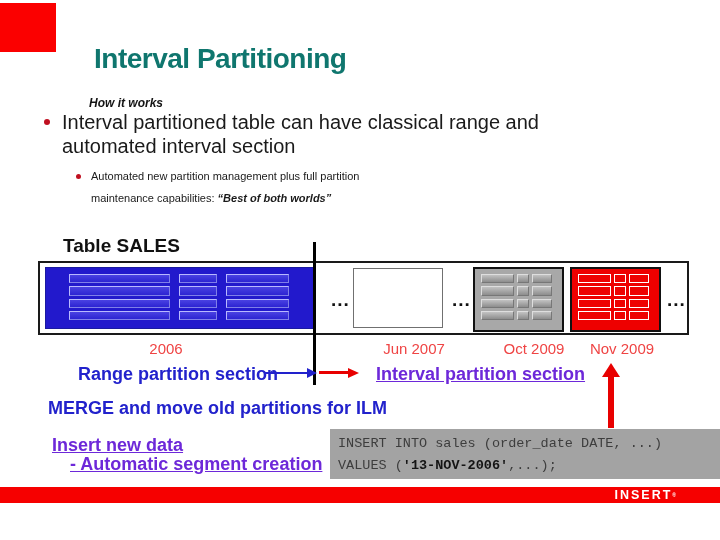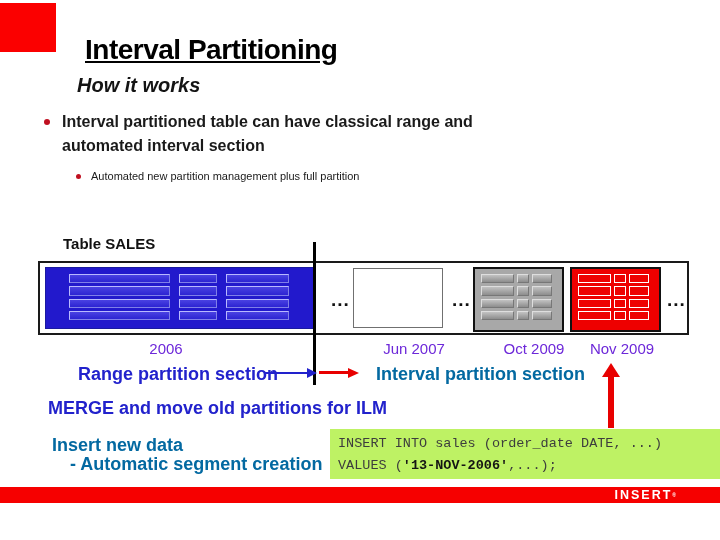--- a/index.html
+++ b/index.html
@@ -6,73 +6,73 @@
   body{
     width:720px;height:540px;position:relative;overflow:hidden;
     background:#ffffff;font-family:"Liberation Sans",sans-serif;
     -webkit-font-smoothing:antialiased;
   }
   .abs{position:absolute;}
 
   
   .red-square{left:0;top:3px;width:56px;height:49px;background:#fb0000;}
   .title{left:77px;top:26px;}
-  .title h1{margin:8px;font-size:28px;line-height:32px;font-weight:bold;color:#000000;letter-spacing:-0.5px;text-decoration:underline;}
-  .title h2{margin:0;font-size:20px;line-height:23px;font-weight:bold;font-style:italic;color:#141414;}
+  .title h1{margin:17px;font-size:28px;line-height:32px;font-weight:bold;color:#0f766e;letter-spacing:-0.5px;}
+  .title h2{margin:12px;font-size:12px;line-height:23px;font-weight:bold;font-style:italic;color:#141414;}
 
   
   .bullet{display:flex;color:#1a1a1a;}
   .bullet-main{left:44px;top:110px;}
-  .bullet-main .txt{font-size:16px;line-height:24px;font-weight:bold;}
+  .bullet-main .txt{font-size:20px;line-height:24px;}
   .bullet-sub{left:76px;top:166px;}
   .bullet-sub .txt{font-size:11px;line-height:21.5px;}
   .dot{background:#c01020;border-radius:50%;flex:0 0 auto;}
   .bullet-main .dot{width:6px;height:6px;margin:9px 12px 0 0;}
   .bullet-sub .dot{width:5px;height:5px;margin:8px 10px 0 0;}
   .txt span{display:block;}
   .txt .inline-wrap{display:block;}
   .txt .inline-wrap span{display:inline;}
   .bold-italic{font-weight:bold;font-style:italic;}
 
   
-  .table-label{left:63px;top:235px;font-size:15px;font-weight:bold;color:#111;}
+  .table-label{left:63px;top:235px;font-size:19px;font-weight:bold;color:#111;}
   .container-box{left:38px;top:261px;width:647px;height:70px;border:2px solid #1a1a1a;background:#fff;}
   .blue-part{left:45px;top:267px;width:269px;height:60px;background:#2219cc;border:1px solid #1a1aa0;}
   .white-part{left:353px;top:268px;width:88px;height:58px;background:#fff;border:1px solid #707070;}
   .gray-part{left:473px;top:267px;width:87px;height:61px;background:#a8a8a8;border:2px solid #111;}
   .red-part{left:570px;top:267px;width:87px;height:61px;background:#ee0000;border:2px solid #111;}
 
   .tbl-grid{position:absolute;display:grid;grid-template-rows:repeat(4,1fr);row-gap:3px;}
   .blue-grid{left:23px;top:6px;width:221px;height:46px;grid-template-columns:101px 38px 63px;column-gap:9px;}
   .small-grid{left:6px;top:5px;width:71px;height:46px;grid-template-columns:33px 12px 20px;column-gap:3px;}
   .blue-grid .bar{background:linear-gradient(180deg,#4a42e2 0%,#2c24d2 100%);border:1px solid #b9b9ff;border-right-color:#8080e8;border-bottom-color:#8080e8;}
   .gray-grid .bar{background:linear-gradient(180deg,#c2c2c2 0%,#8d8d8d 100%);border:1px solid #dedede;border-right-color:#777;border-bottom-color:#777;}
   .red-grid .bar{background:#ee0202;border:1px solid #ffffff;}
 
   .ellipsis{font-size:19px;font-weight:bold;color:#111;letter-spacing:1px;}
   .divider-line{left:313px;top:242px;width:3px;height:143px;background:#000;}
 
-  .date{top:340px;font-size:15px;color:#6d28d9;transform:translateX(-50%);white-space:nowrap;}
+  .date{top:340px;font-size:15px;color:#ef4444;transform:translateX(-50%);white-space:nowrap;}
 
   .lbl{font-size:18px;font-weight:bold;white-space:nowrap;}
   .blue-txt{color:#2222cc;}
-  .red-txt{color:#0369a1;}
+  .red-txt{color:#6d28d9;text-decoration:underline;}
 
   
   .h-line{height:2px;}
   .arrow-head-right{width:0;height:0;border-top:5px solid transparent;border-bottom:5px solid transparent;}
   .blue-line{left:264px;top:372px;width:45px;background:#2222cc;}
   .blue-head{left:307px;top:368px;border-left:10px solid #2222cc;}
   .red-line{left:319px;top:371px;width:31px;height:3px;background:#e80000;}
   .red-head{left:348px;top:368px;border-left:11px solid #e80000;}
   .up-head{left:602px;top:363px;width:0;height:0;border-left:9px solid transparent;border-right:9px solid transparent;border-bottom:14px solid #e80000;}
   .up-shaft{left:608px;top:376px;width:6px;height:52px;background:#e80000;}
 
   
-  .code-box{left:330px;top:429px;width:390px;height:50px;background:#bef264;
+  .code-box{left:330px;top:429px;width:390px;height:50px;background:#a3a3a3;
     font-family:"Liberation Mono",monospace;font-size:13.5px;line-height:22px;
     color:#3d3d3d;padding:4px 0 0 8px;box-sizing:border-box;white-space:nowrap;}
   .code-box b{color:#141414;}
 
   
   .footer-bar{left:0;top:487px;width:720px;height:16px;background:#f60000;}
   .oracle-logo{right:44px;top:1px;position:absolute;color:#ffffff;font-size:12.5px;font-weight:bold;letter-spacing:2px;line-height:14px;}
   .oracle-logo .reg{font-size:5px;vertical-align:top;letter-spacing:0;}
 </style>
 </head>
@@ -88,20 +88,23 @@
   <span class="dot"></span>
   <div class="txt">
     <span>Interval partitioned table can have classical range and</span>
     <span>automated interval section</span>
   </div>
 </div>
 <div class="abs bullet bullet-sub">
   <span class="dot"></span>
   <div class="txt">
     <span>Automated new partition management plus full partition</span>
+    <span class="inline-wrap">
+      <span>maintenance capabilities: </span><span class="bold-italic">“Best of both worlds”</span>
+    </span>
   </div>
 </div>
 
 <div class="abs table-label">Table SALES</div>
 
 <div class="abs container-box"></div>
 
 <div class="abs blue-part">
   <div class="tbl-grid blue-grid">
       <div class="bar"></div>

